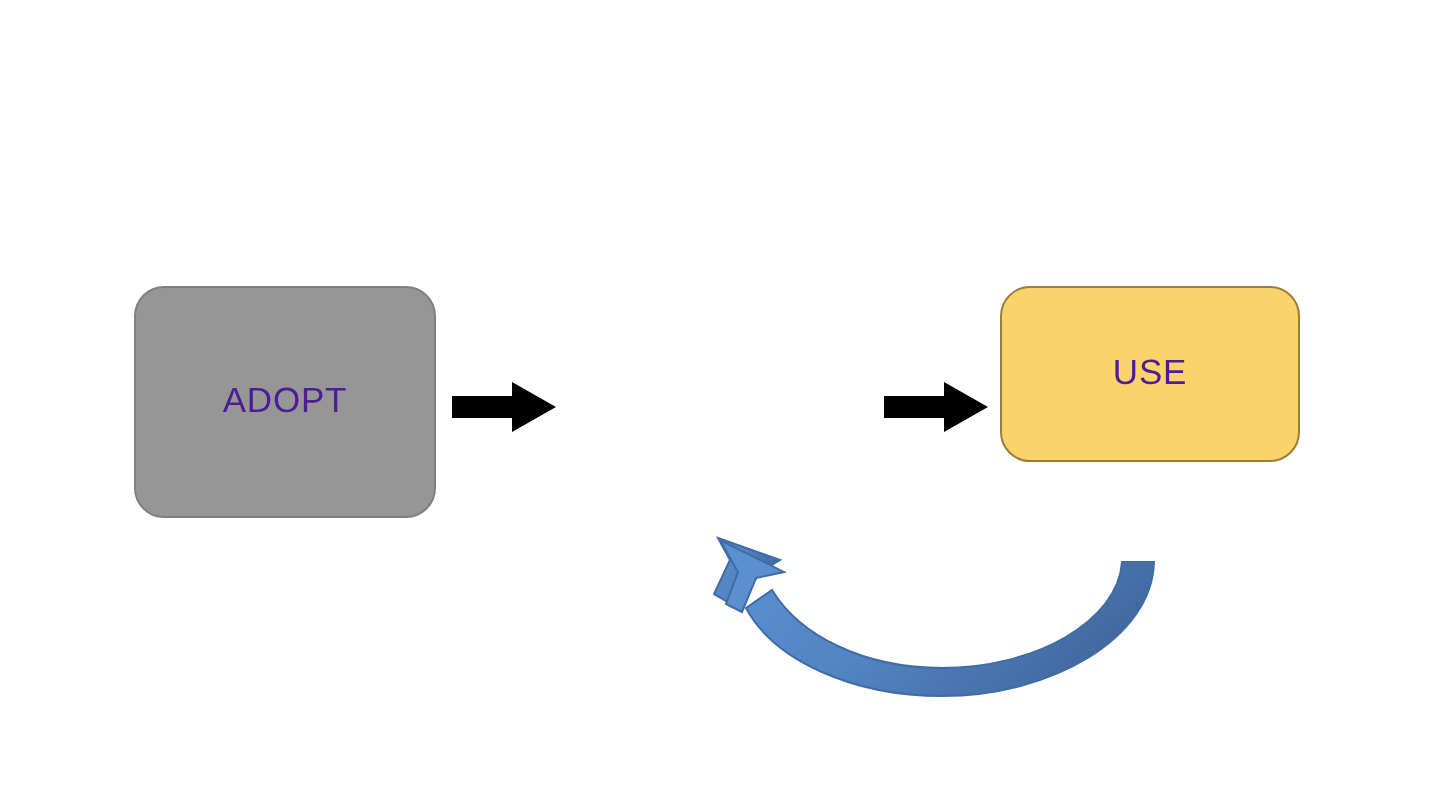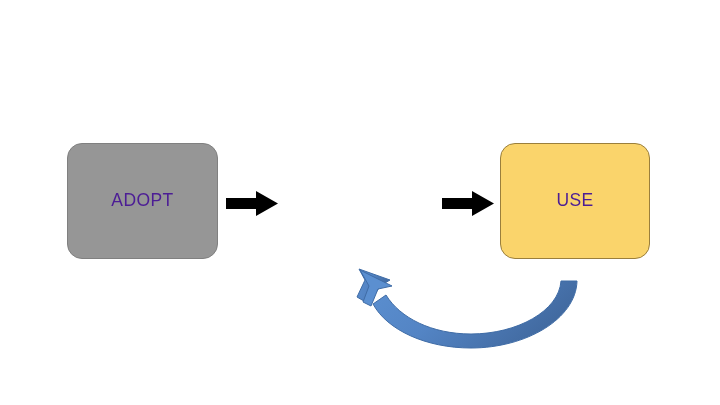--- a/index.html
+++ b/index.html
@@ -46,21 +46,21 @@
     top: 143px;
     width: 151px;
     height: 116px;
     background: #8dc07e;
     border-color: #7aa86d;
   }
   #node-use {
     left: 500px;
     top: 143px;
     width: 150px;
-    height: 116px;
+    height: 88px;
     background: #fad46b;
     border-color: #9a7f3c;
   }
   .flow-arrow {
     position: absolute;
     top: 191px;
     width: 52px;
     height: 25px;
   }
   #flow-arrow-1 { left: 226px; }

